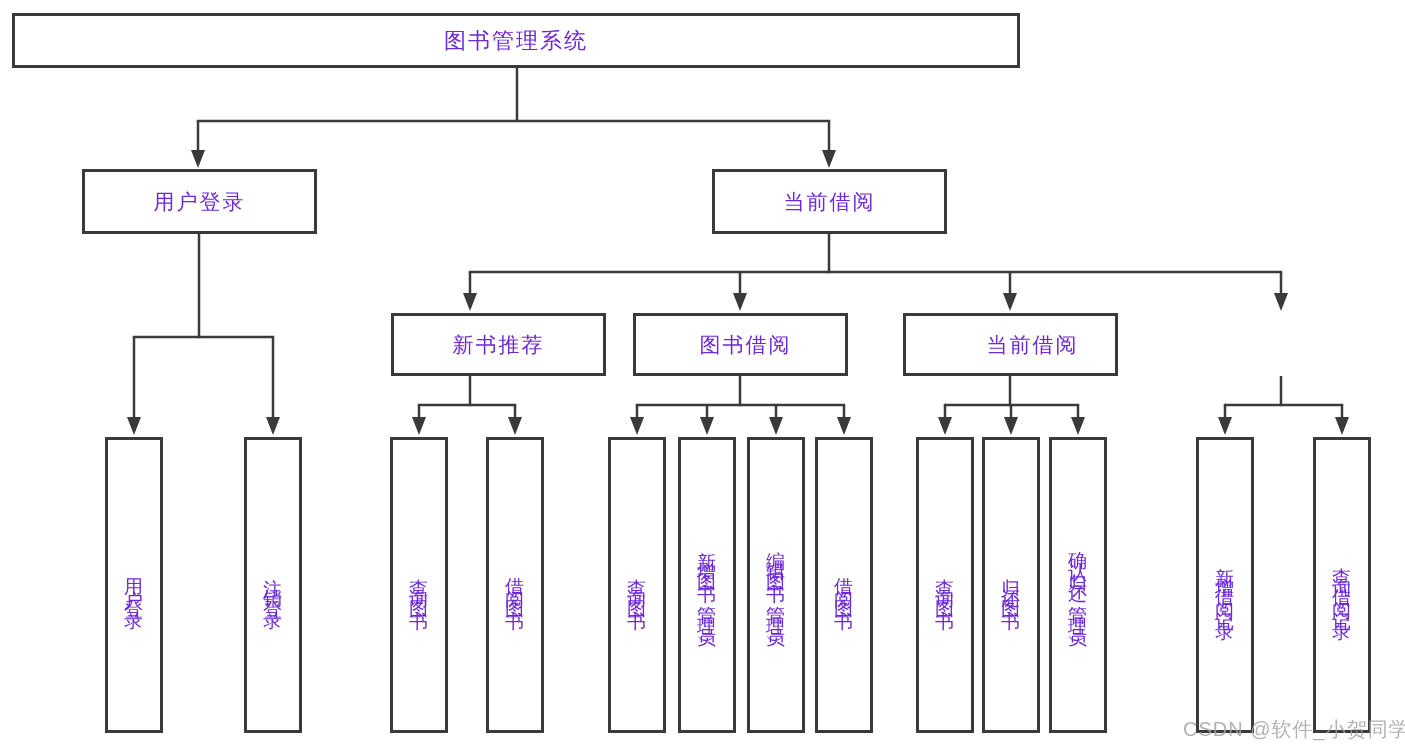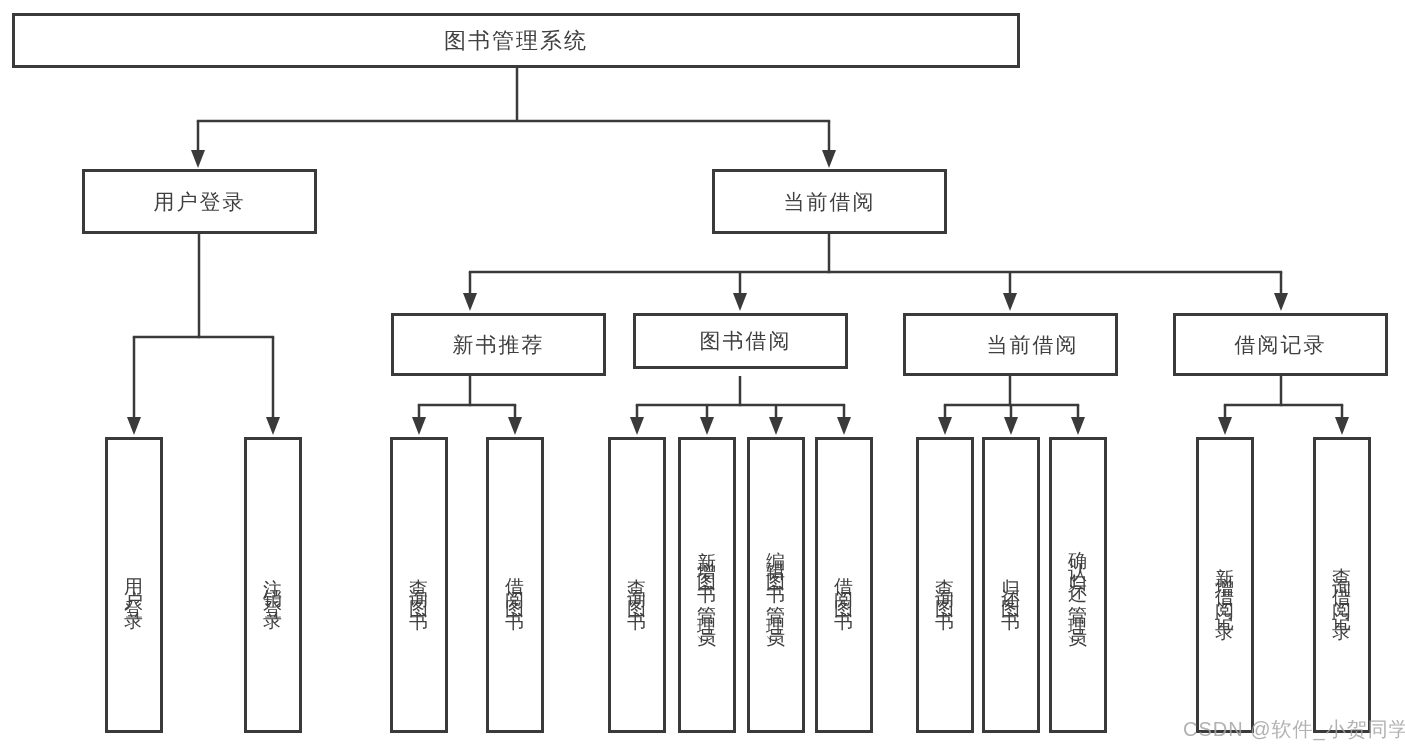--- a/index.html
+++ b/index.html
@@ -22,21 +22,21 @@
     height: 747px;
   }
   .box {
     position: absolute;
     box-sizing: border-box;
     border: 3px solid #3a3a3a;
     background: #ffffff;
     display: flex;
     align-items: center;
     justify-content: center;
-    color: #404040;
+    color: #6d28d9;
   }
   .h-label {
     font-size: 21px;
     letter-spacing: 2px;
     white-space: nowrap;
   }
   .root-box .h-label { font-size: 22px; }
   .leaf {
     width: 58px;
     height: 296px;
@@ -144,29 +144,26 @@
   <div class="box" style="left:82px; top:169px; width:235px; height:65px;">
     <span class="h-label">用户登录</span>
   </div>
   <div class="box" style="left:712px; top:169px; width:235px; height:65px;">
     <span class="h-label">当前借阅</span>
   </div>
 
   <div class="box" style="left:363px; top:313px; width:215px; height:63px;margin-left:28px;">
     <span class="h-label">新书推荐</span>
   </div>
-  <div class="box" style="left:633px; top:313px; width:215px; height:56px;padding-left:10px;">
+  <div class="box" style="left:633px; top:313px; width:215px; height:63px;padding-left:10px;">
     <span class="h-label">图书借阅</span>
   </div>
   <div class="box" style="left:903px; top:313px; width:215px; height:63px;padding-left:44px;">
     <span class="h-label">当前借阅</span>
   </div>
-  <div class="box" style="left:1173px; top:313px; width:215px; height:63px;">
-    <span class="h-label">借阅记录</span>
-  </div>
 
   <div class="box leaf" style="left:105px;">
     <span class="v-label">用户登录</span>
   </div>
   <div class="box leaf" style="left:244px;">
     <span class="v-label">注销登录</span>
   </div>
 
   <div class="box leaf" style="left:390px;">
     <span class="v-label">查询图书</span>

